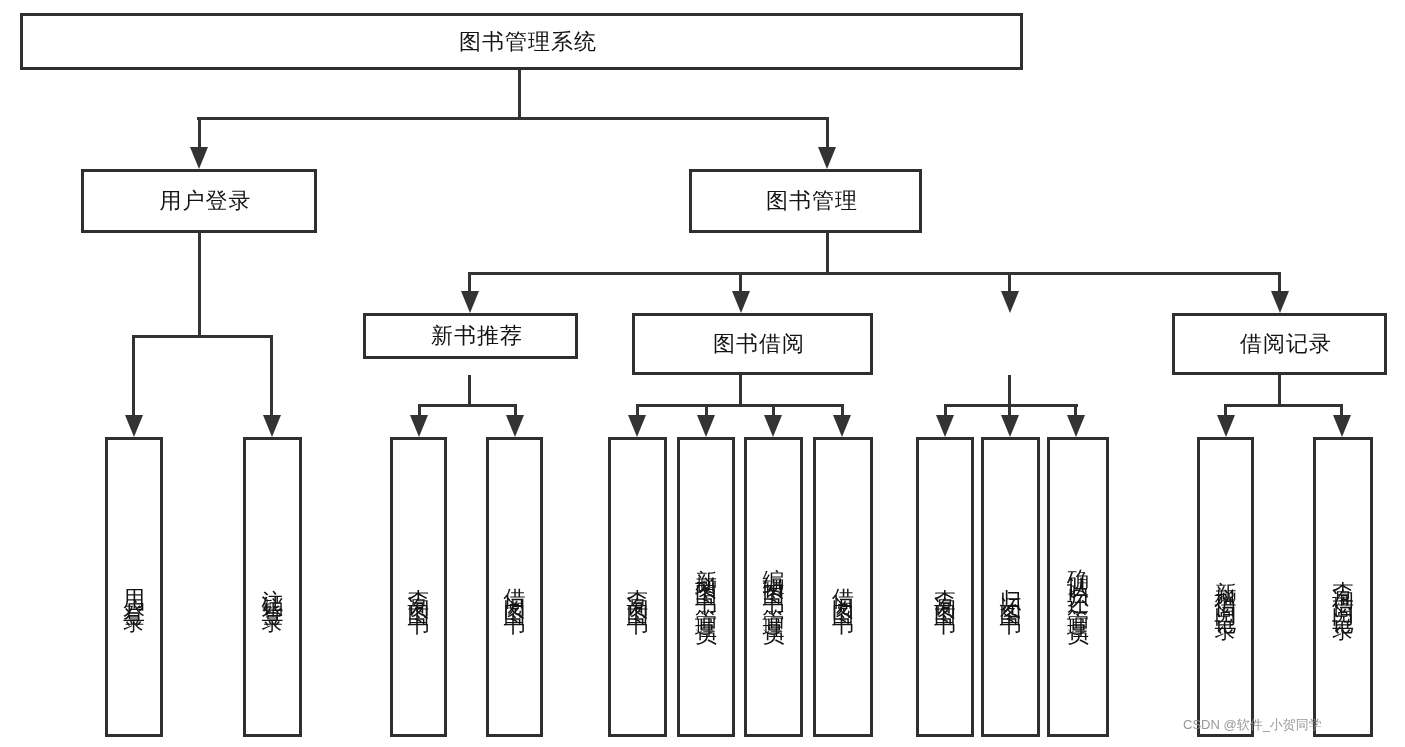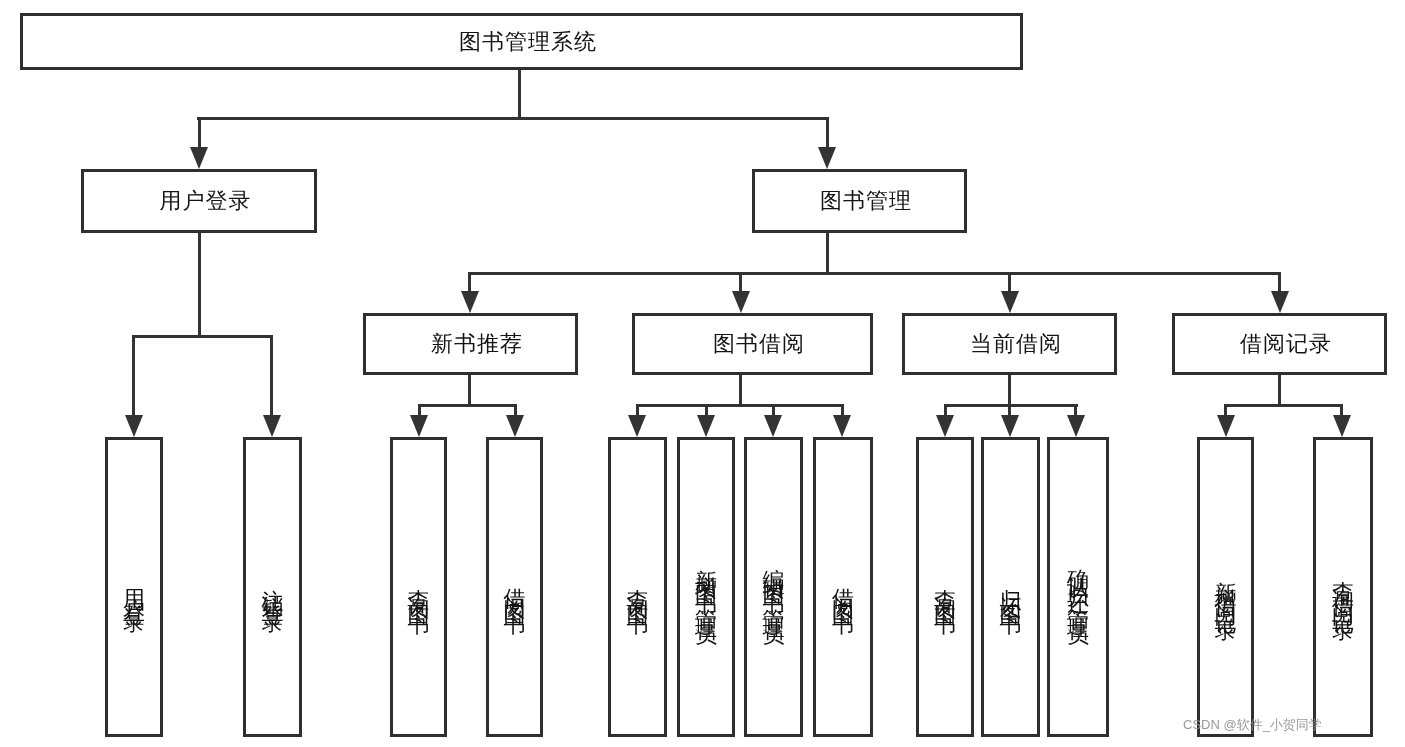--- a/index.html
+++ b/index.html
@@ -32,25 +32,24 @@
   }
 </style>
 </head>
 <body>
 
 <div class="canvas">
 
   <div class="hbox" style="left:20px;top:13px;width:1003px;height:57px;">图书管理系统</div>
 
   <div class="hbox" style="left:81px;top:169px;width:236px;height:64px;">用户登录</div>
-  <div class="hbox" style="left:752px;top:169px;width:215px;height:64px;">图书管理</div>
+  <div class="hbox" style="left:689px;top:169px;width:233px;height:64px;">图书管理</div>
 
-  <div class="hbox" style="left:363px;top:313px;width:215px;height:62px;">新书推荐</div>
+  <div class="hbox" style="left:363px;top:313px;width:215px;height:46px;">新书推荐</div>
   <div class="hbox" style="left:632px;top:313px;width:241px;height:62px;">图书借阅</div>
-  <div class="hbox" style="left:902px;top:313px;width:215px;height:62px;">当前借阅</div>
   <div class="hbox" style="left:1172px;top:313px;width:215px;height:62px;">借阅记录</div>
 
   <div class="vbox" style="left:105px;width:58px;">用户登录</div>
   <div class="vbox" style="left:243px;width:59px;">注销登录</div>
 
   <div class="vbox" style="left:390px;width:57px;">查询图书</div>
   <div class="vbox" style="left:486px;width:57px;">借阅图书</div>
 
   <div class="vbox" style="left:608px;width:59px;">查询图书</div>
   <div class="vbox" style="left:677px;width:58px;">新增图书（管理员）</div>

